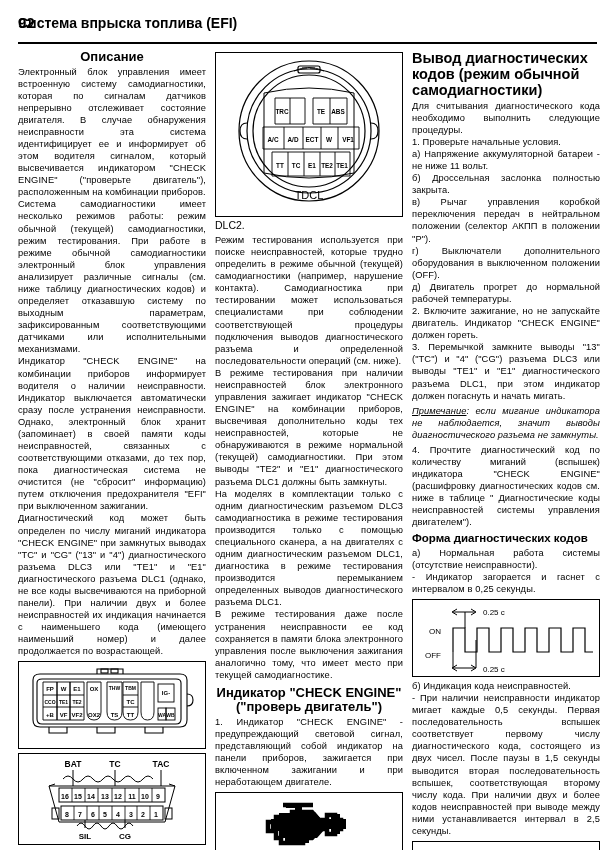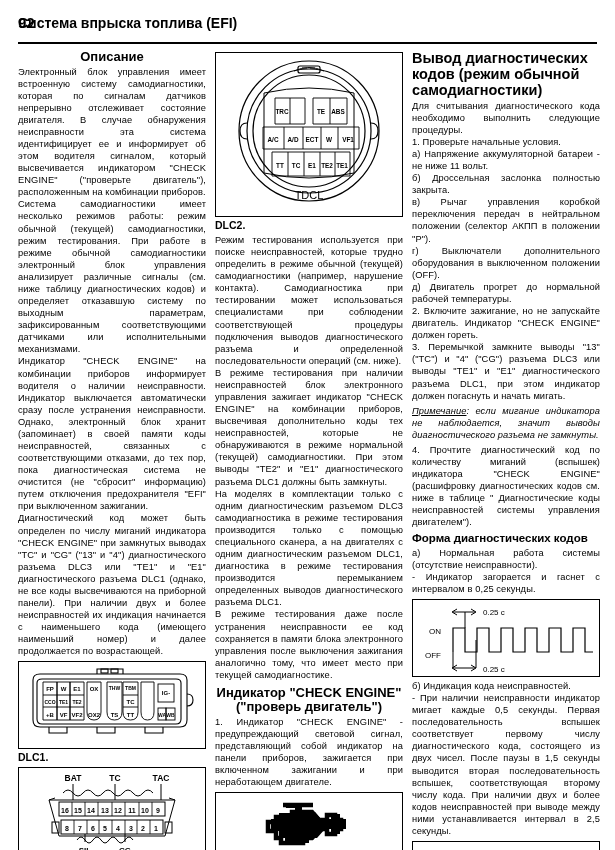--- a/index.html
+++ b/index.html
@@ -28,21 +28,21 @@
     font-size:9.3px;line-height:1.30;margin:0 0 0 0;
     text-align:justify;text-justify:inter-word;
     letter-spacing:.01em;
   }
   p.note{font-style:italic;}
   p.note u{text-decoration:underline;}
   .ml{margin-left:7px;}
 
   
   .fig{border:1.3px solid #000;background:#fff;box-sizing:border-box;margin:4px 0 2px 0;position:relative;}
-  .figcap{font-size:10.5px;font-weight:bold;margin:1px 0 3px 0;}
+  .figcap{font-size:10.5px;font-weight:normal;margin:1px 0 3px 0;}
 
   
   .tdcl{height:165px;}
 
   
   .dlc1{height:88px;}
   .dlc3{height:92px;}
 
   
   .ceicon{height:62px;display:flex;align-items:center;justify-content:center;}
@@ -127,21 +127,20 @@
             <text x="44.5" y="55">VF</text>
             <text x="58" y="55">VF2</text>
             <text x="75" y="55">OX2</text>
             <text x="95.5" y="55">TS</text>
             <text x="111.5" y="55">TT</text>
             <text x="143" y="55" font-size="5">WA</text>
             <text x="151.5" y="55" font-size="5">WB</text>
           </g>
         </svg>
       </div>
-      <div class="figcap">DLC1.</div>
 
       <div class="fig dlc3">
         <svg viewBox="0 0 186 90" width="186" height="90">
           <g font-family="Liberation Sans, sans-serif" font-size="8.5" font-weight="bold" text-anchor="middle" fill="#000">
             <text x="54" y="13">BAT</text>
             <text x="96" y="13">TC</text>
             <text x="142" y="13">TAC</text>
           </g>
           <g fill="none" stroke="#000" stroke-width="1">
             <line x1="54" y1="16" x2="54" y2="32"></line>

